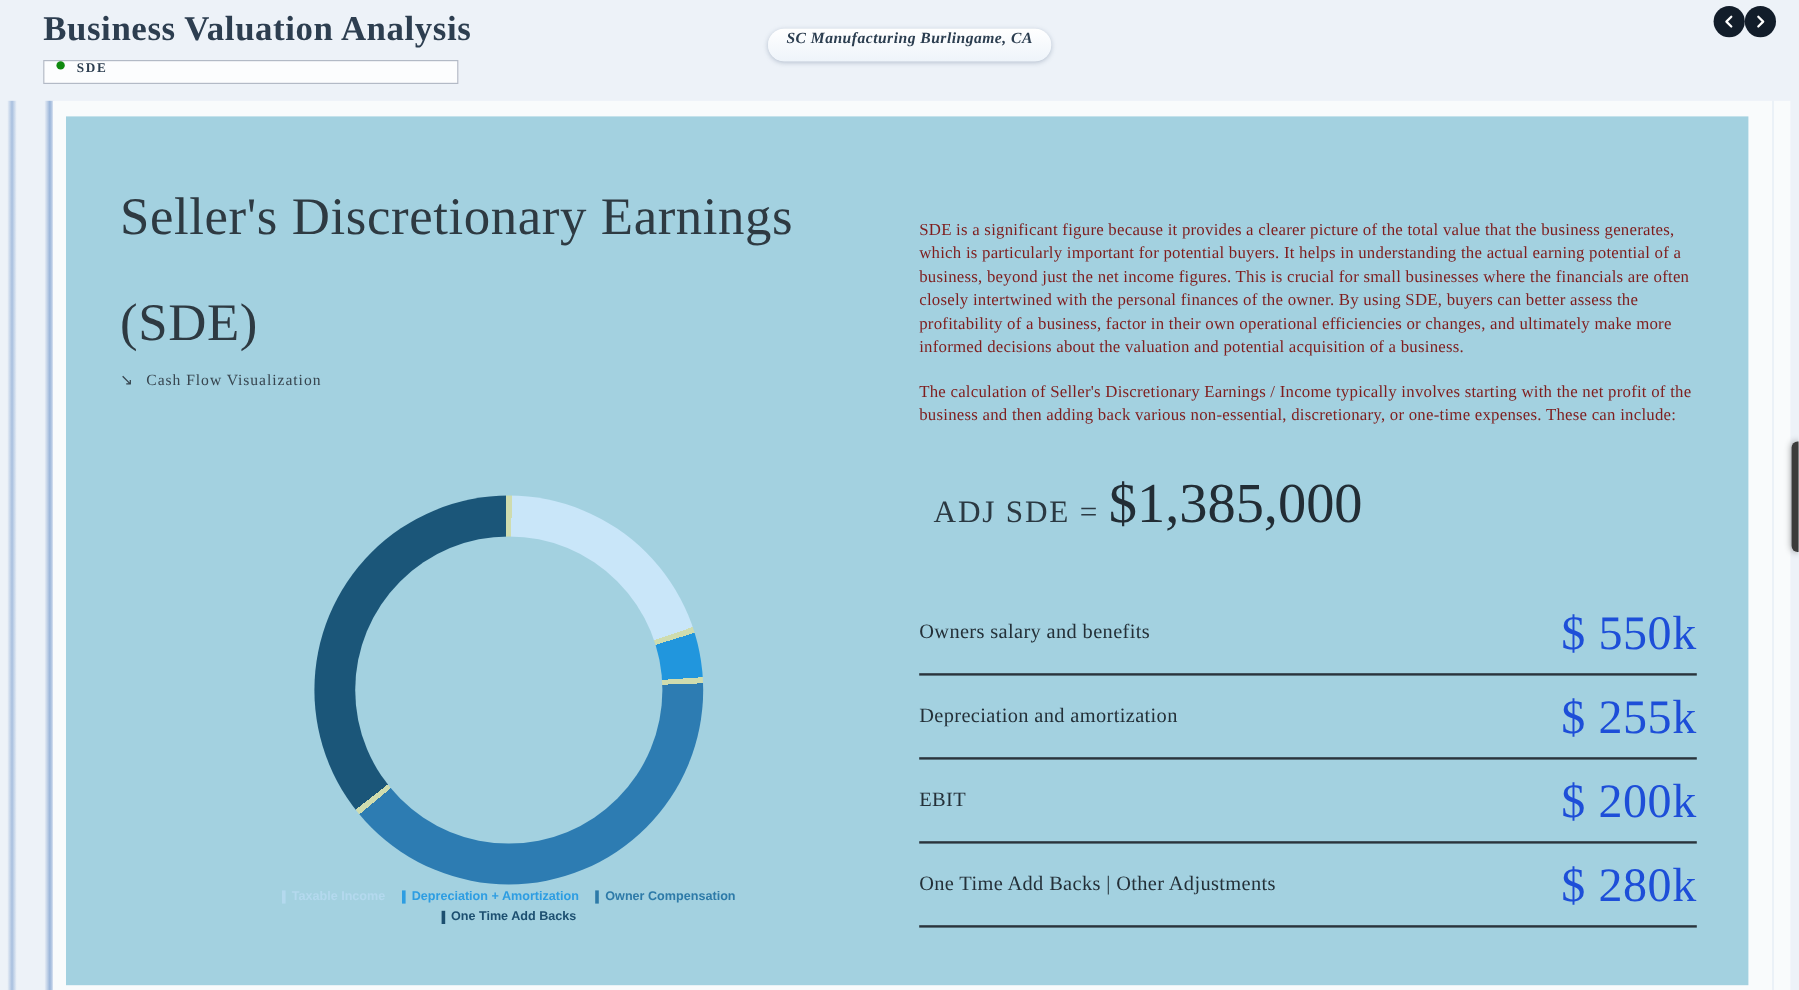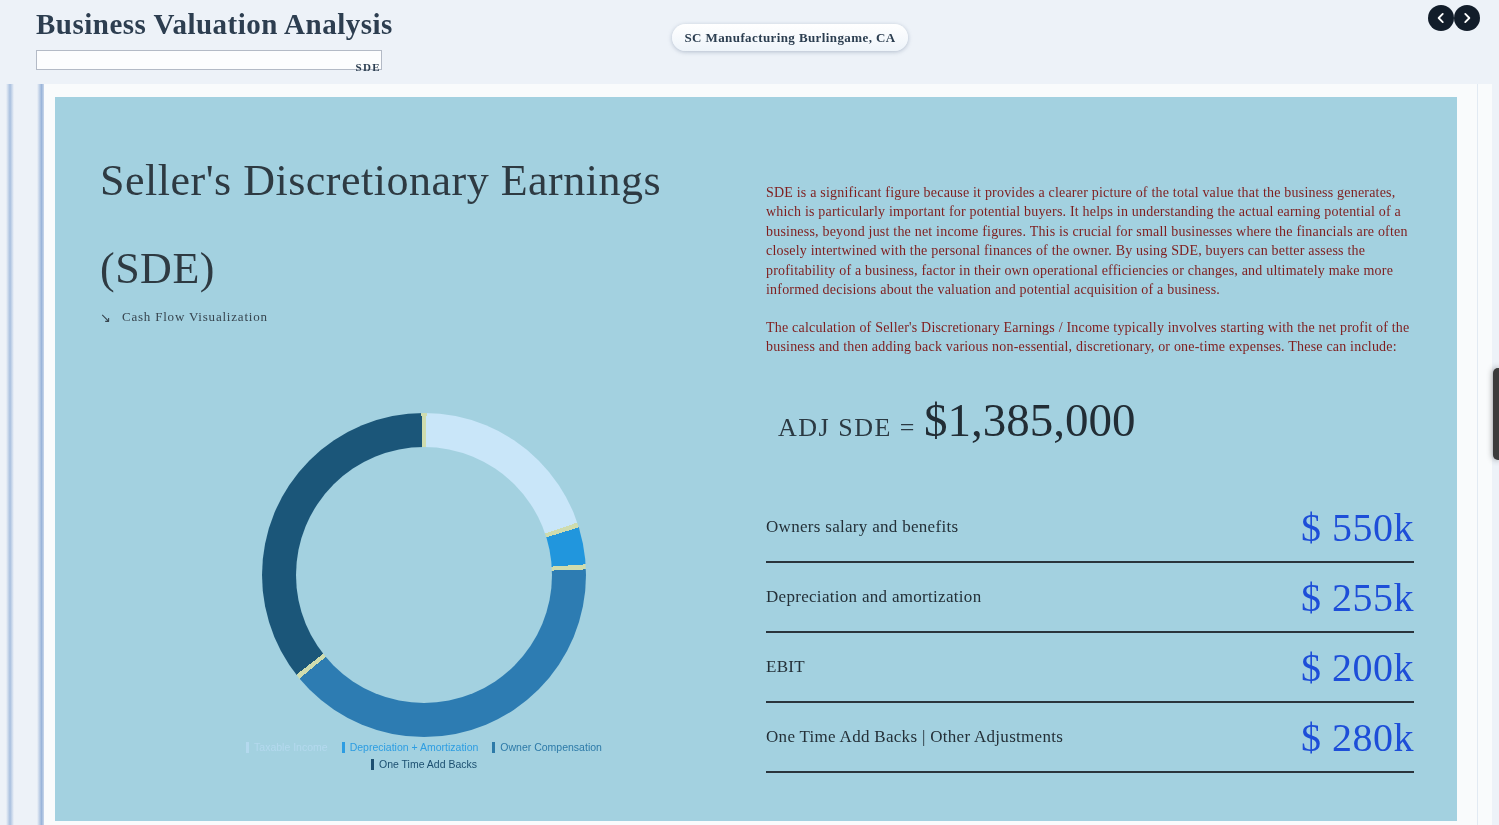--- a/index.html
+++ b/index.html
@@ -3,28 +3,28 @@
 <meta charset="utf-8">
 <style>
   html,body{margin:0;padding:0;background:#edf2f8;}
   .stage{position:relative;width:1499px;height:825px;background:#edf2f8;overflow:hidden;
          font-family:"Liberation Serif",serif;color:#2e3941;}
 
   
   .app-title{position:absolute;left:36px;top:8px;font-size:29px;font-weight:700;
              color:#2d3e50;letter-spacing:.5px;}
   .tab-box{position:absolute;left:36px;top:50px;width:334px;height:18px;
-           background:#fcfdfe;border:1px solid #b3bac6;display:flex;align-items:flex-end;
-           gap:10px;padding-left:10px;cursor:pointer;flex-direction:column;}
+           background:#fcfdfe;border:1px solid #b3bac6;display:flex;align-items:flex-start;
+           gap:10px;padding-left:10px;cursor:pointer;}
   .tab-dot{width:7px;height:7px;border-radius:50%;background:#0f8a0f;}
   .tab-label{font-size:11px;font-weight:700;letter-spacing:1.4px;color:#2c3e50;}
-  .company-pill{position:absolute;left:672px;top:24px;width:236px;height:27px;
+  .company-pill{position:absolute;left:640px;top:24px;width:236px;height:27px;
                 border-radius:14px;background:linear-gradient(#ffffff,#eef4fa);
-                box-shadow:0 1px 4px rgba(90,110,140,.4);display:flex;align-items:center;
-                justify-content:center;cursor:pointer;}
+                box-shadow:0 1px 4px rgba(90,110,140,.4);display:flex;align-items:flex-start;
+                justify-content:center;cursor:pointer;font-style:italic;}
   .company-pill span{font-size:13px;font-weight:700;color:#2c3e50;letter-spacing:.4px;}
   .nav-btn{position:absolute;top:5px;width:26px;height:26px;border-radius:50%;
            background:#121d2a;display:flex;align-items:center;justify-content:center;
            cursor:pointer;border:none;padding:0;}
   .nav-btn svg{width:14px;height:14px;}
   .nav-prev{left:1428px;} .nav-next{left:1454px;}
 
   
   .sheet{position:absolute;left:44px;top:84px;width:1448px;height:741px;background:#f9fbfc;}
   .sheet-line{position:absolute;left:1477px;top:84px;width:1px;height:741px;background:#e2eaf3;}
@@ -41,21 +41,21 @@
   .section-label .arrow{font-family:"DejaVu Sans",sans-serif;font-size:13px;line-height:1;}
   .section-label .txt{font-size:13px;letter-spacing:.8px;text-align:right;}
 
   
   .donut{position:absolute;left:207px;top:316px;width:324px;height:324px;border-radius:50%;cursor:pointer;}
   .donut-hole{position:absolute;left:50%;top:50%;width:256px;height:256px;margin:-128px 0 0 -128px;
               border-radius:50%;background:#a3d1e0;}
   .legend{position:absolute;left:149px;top:642px;width:440px;text-align:center;
           font-family:"Liberation Sans",sans-serif;font-size:10.5px;}
   .legend-row{display:flex;justify-content:center;gap:14px;line-height:17px;}
-  .legend-item{display:flex;align-items:center;gap:5px;cursor:pointer;white-space:nowrap;}
+  .legend-item{display:flex;align-items:center;gap:5px;cursor:pointer;white-space:nowrap;font-weight:bold;}
   .lg-marker{display:inline-block;width:3px;height:11px;}
 
   
   .rcol{position:absolute;left:711px;top:0;width:648px;}
   .para{position:absolute;font-size:14px;line-height:19.4px;color:#7f1d1d;width:648px;
         letter-spacing:.2px;}
   .para-1{top:86px;} .para-2{top:221px;}
   .adj-row{position:absolute;top:296px;display:flex;align-items:baseline;gap:8px;}
   .adj-label{font-size:26px;letter-spacing:1.5px;color:#2b3942;margin-left:12px;}
   .adj-value{font-size:47px;color:#222d35;}

